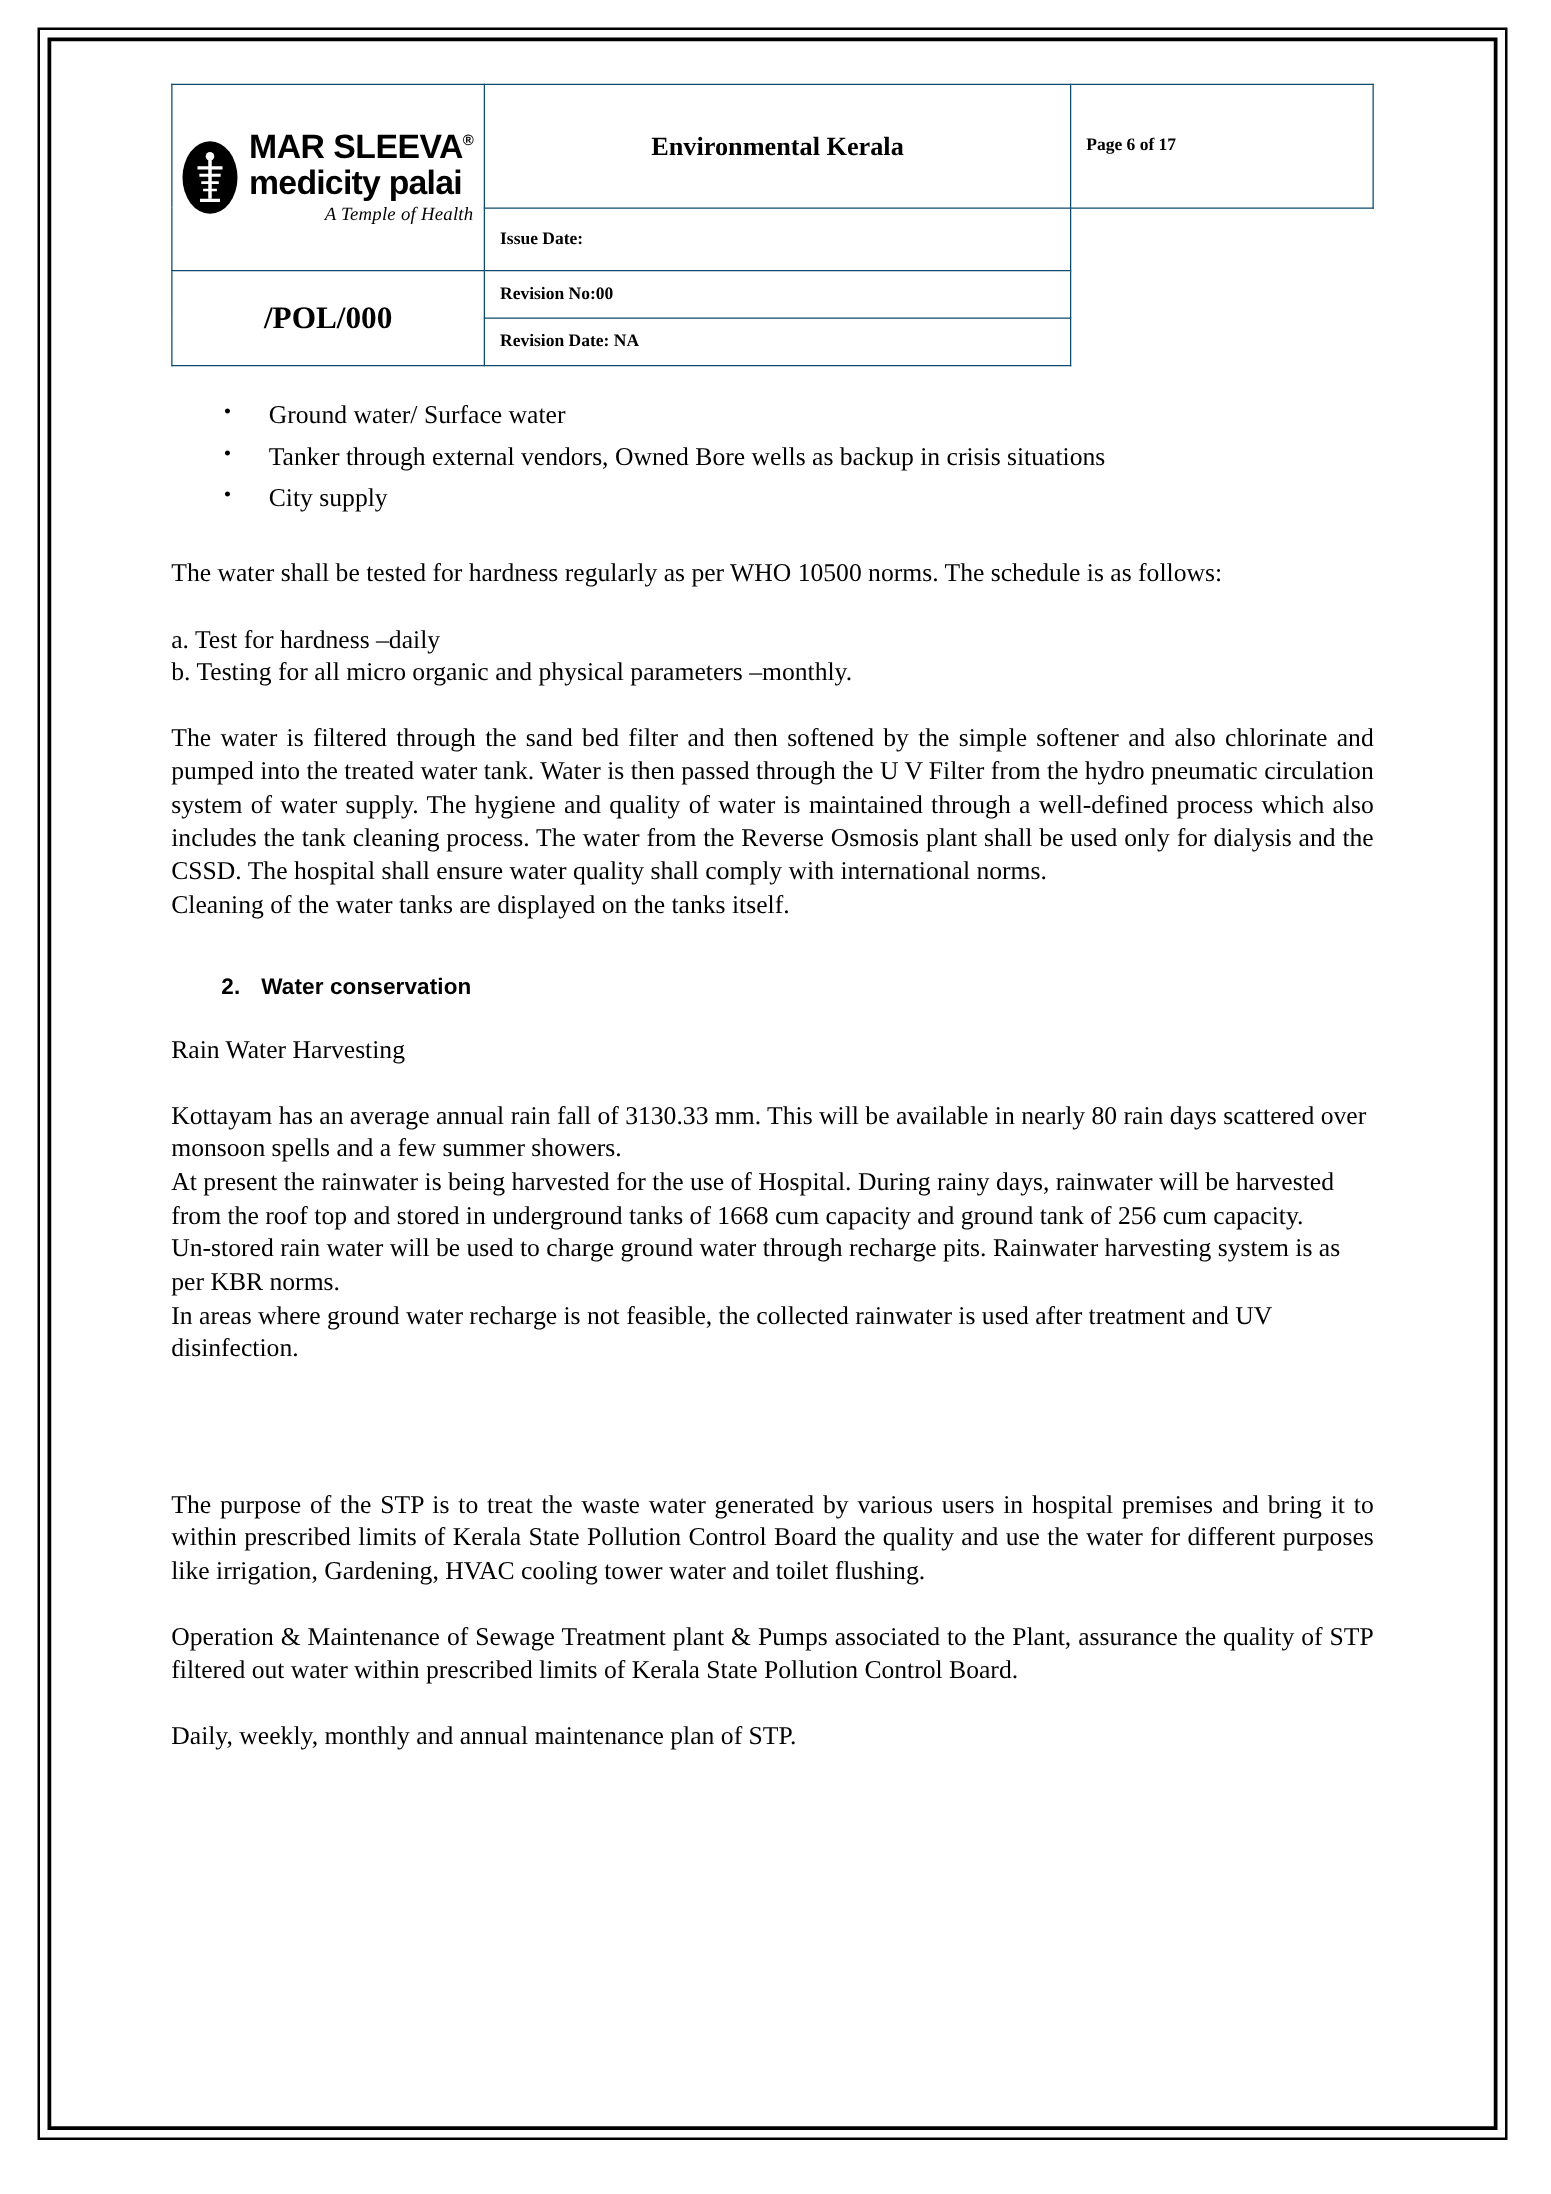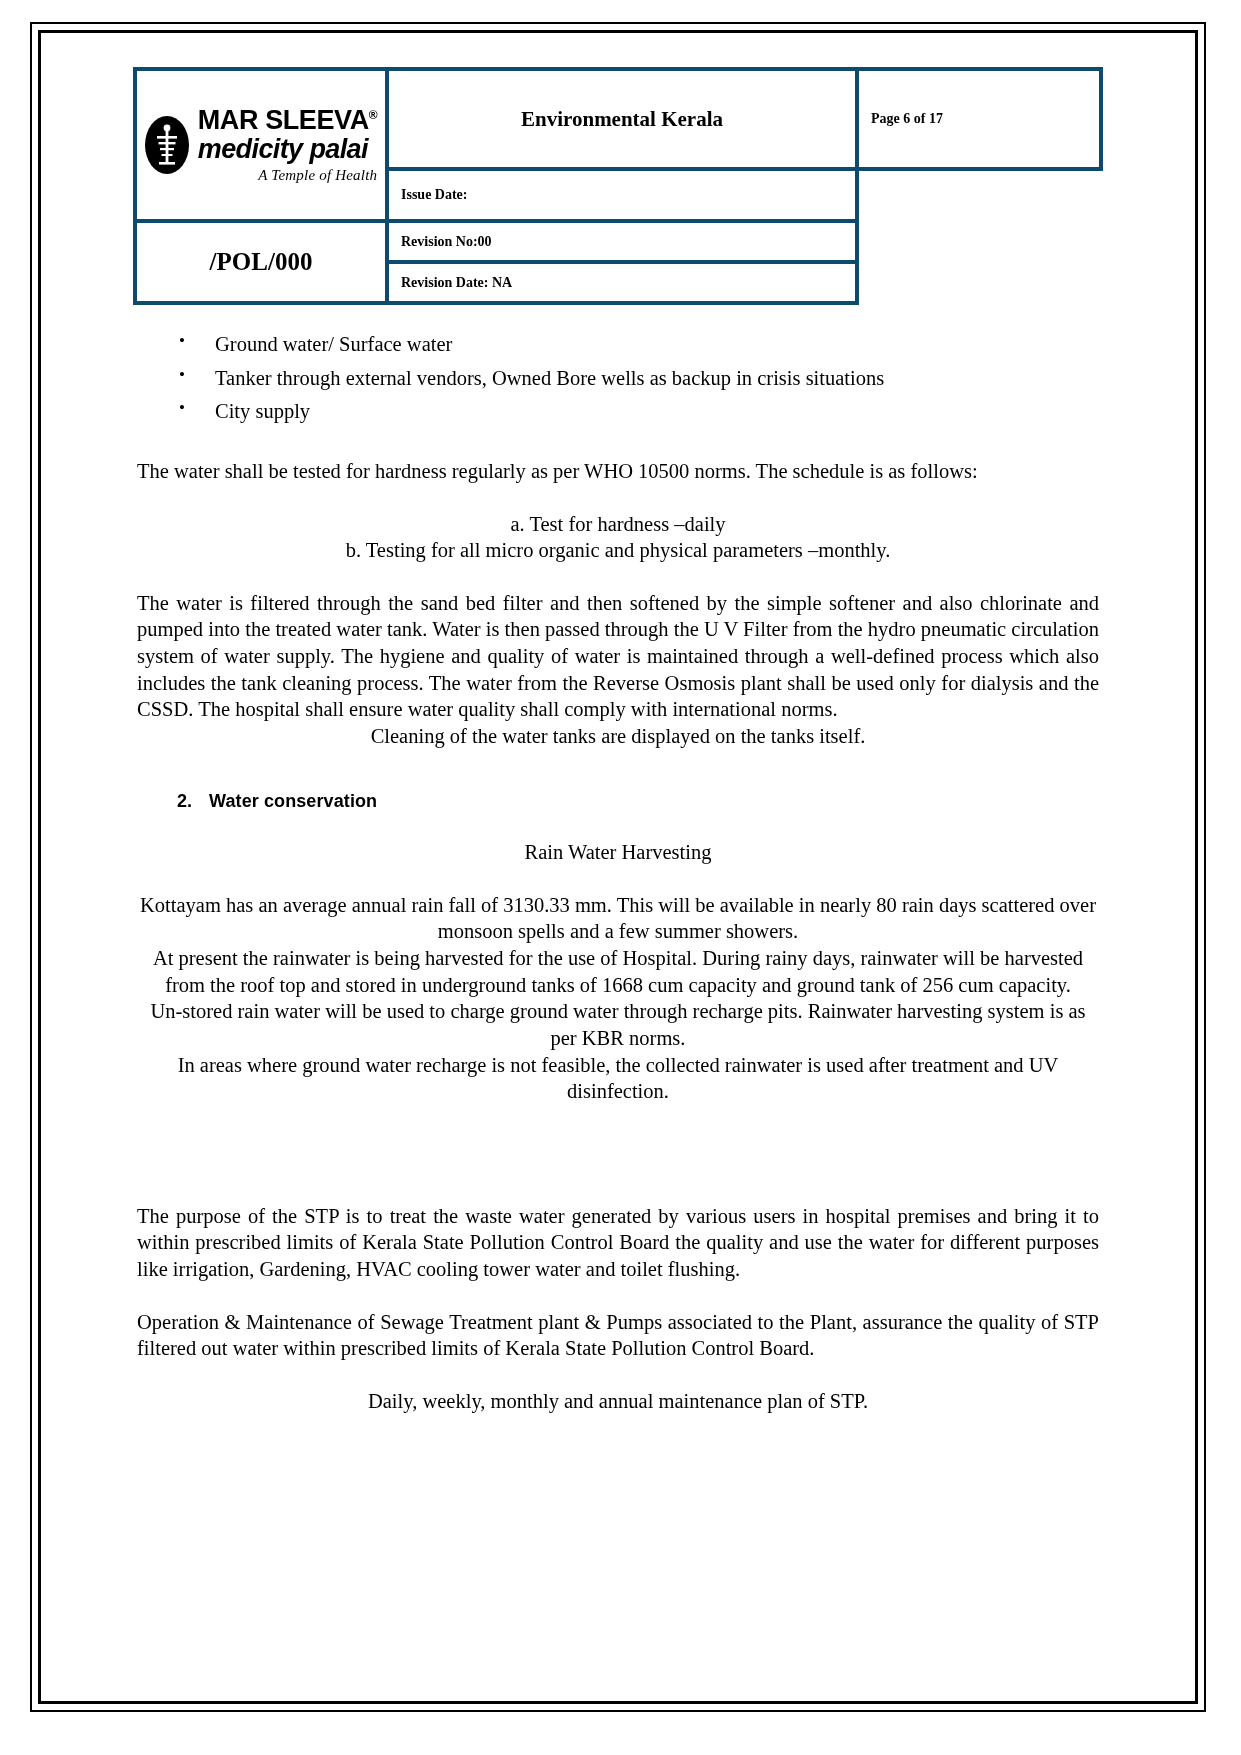--- a/index.html
+++ b/index.html
@@ -37,21 +37,21 @@
   }
 
   
   table.header-table {
     width: 962px;
     margin: 16px auto 0 auto;
     border-collapse: collapse;
     table-layout: fixed;
   }
   table.header-table td {
-    border: 4px solid #0c4a6e;
+    border: 1px solid #0c4a6e;
     padding: 0;
     vertical-align: middle;
     text-align: center;
   }
   .cell-logo      { width: 248px; }
   .cell-title     { width: 466px; }
   .cell-meta      { width: 228px; }
 
   .logo-cell-inner {
     display: flex;
@@ -80,21 +80,20 @@
     white-space: nowrap;
   }
   .logo-line1 sup { font-size: 12px; vertical-align: super; }
   .logo-line2 {
     font-family: "Liberation Sans", sans-serif;
     font-weight: bold;
     font-size: 27px;
     letter-spacing: -0.6px;
     margin-top: 2px;
     white-space: nowrap;
-    font-style: italic;
   }
   .logo-line3 {
     font-family: "Liberation Serif", serif;
     font-style: italic;
     font-size: 15px;
     text-align: right;
     margin-top: 5px;
     letter-spacing: 0.2px;
   }
 
@@ -144,21 +143,21 @@
     left: -36px;
     top: -1px;
     font-size: 17px;
   }
   p.para {
     margin: 0;
     text-align: justify;
     font-size: 20.5px;
     line-height: 1.30;
   }
-  p.para.left { text-align: center; }
+  p.para.left { text-align: left; }
   .gap-md { height: 26px; }
   .gap-lg { height: 40px; }
   .gap-xl { height: 58px; }
 
   h3.section-heading {
     font-family: "Liberation Sans", sans-serif;
     font-weight: bold;
     font-size: 18px;
     margin: 0 0 0 0;
     padding-left: 40px;

